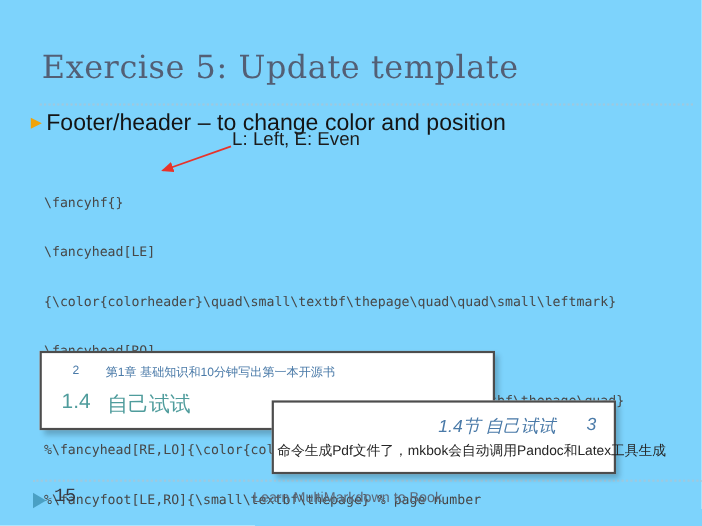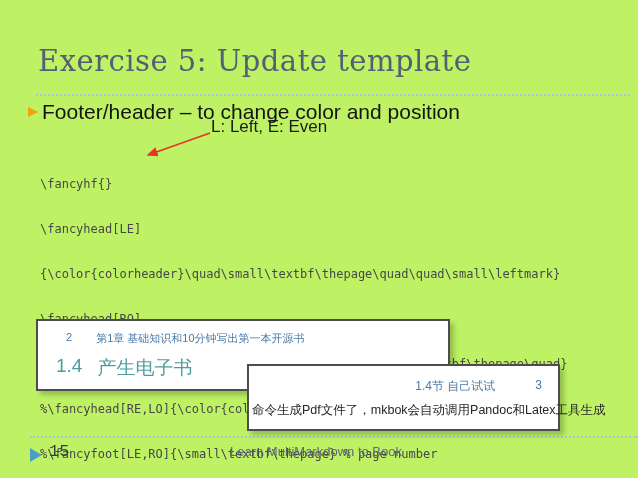--- a/index.html
+++ b/index.html
@@ -1,17 +1,17 @@
 <!DOCTYPE html>
 <html><head>
 <meta charset="utf-8">
 <style>
   html,body{margin:0;padding:0;background:#fff;}
   .slide{
-    position:relative;width:638px;height:478px;background:#bef264;
+    position:relative;width:638px;height:478px;background:#7dd3fc;
     overflow:hidden;font-family:"Liberation Sans",sans-serif;
   }
   
   .title{
     position:absolute;left:38px;top:44px;width:580px;
     font-family:"DejaVu Serif",serif;font-size:29px;line-height:34px;
     color:#535f75;letter-spacing:0.5px;
   }
   .title-rule{
     position:absolute;left:36px;top:94px;width:594px;height:0;
@@ -45,22 +45,22 @@
   .p1-header{
     position:absolute;left:28px;top:10px;display:flex;gap:24px;
     font-size:11px;color:#4a7aa8;white-space:nowrap;
   }
   .p1-chapter b{font-weight:normal;}
   .p1-section{
     position:absolute;left:18px;top:34px;display:flex;gap:15px;
     font-size:19px;color:#4f9c9c;white-space:nowrap;
   }
   .p2-header{
-    position:absolute;right:16px;top:12px;display:flex;gap:40px;
-    font-size:12px;color:#4a7aa8;white-space:nowrap;
+    position:absolute;right:16px;top:12px;display:flex;gap:28px;
+    font-size:16px;color:#4a7aa8;white-space:nowrap;font-style:italic;
   }
   .p2-body{
     position:absolute;left:3px;top:36px;font-size:12.5px;color:#262626;white-space:nowrap;
   }
   
   .footer-rule{
     position:absolute;left:30px;top:436px;width:608px;height:0;
     border-top:2px dotted #9ec9df;
   }
   .footer-marker{
@@ -112,21 +112,21 @@
     
   </div>
 
   <div class="bookpage page1">
     <div class="p1-header">
       <span>2</span>
       <span class="p1-chapter"><b>第1章</b><span> 基础知识和10分钟写出第一本开源书</span></span>
     </div>
     <div class="p1-section">
       <span>1.4</span>
-      <span>产生电子书</span>
+      <span>自己试试</span>
     </div>
   </div>
 
   <div class="bookpage page2">
     <div class="p2-header">
       <span>1.4节 自己试试</span>
       <span>3</span>
     </div>
     <div class="p2-body">命令生成Pdf文件了，mkbok会自动调用Pandoc和Latex工具生成</div>
   </div>

